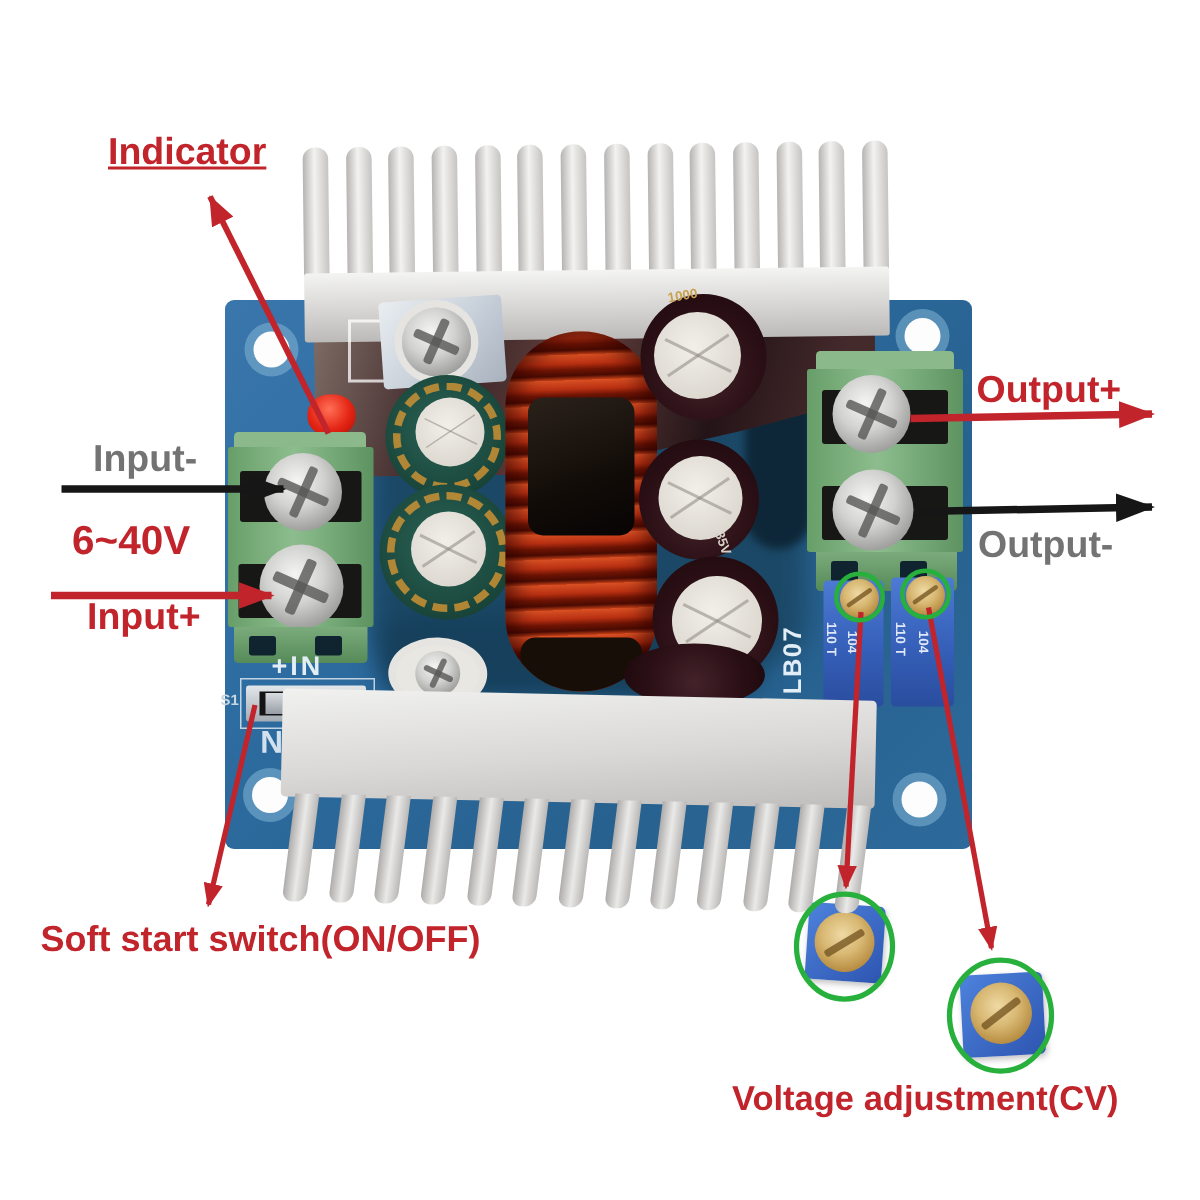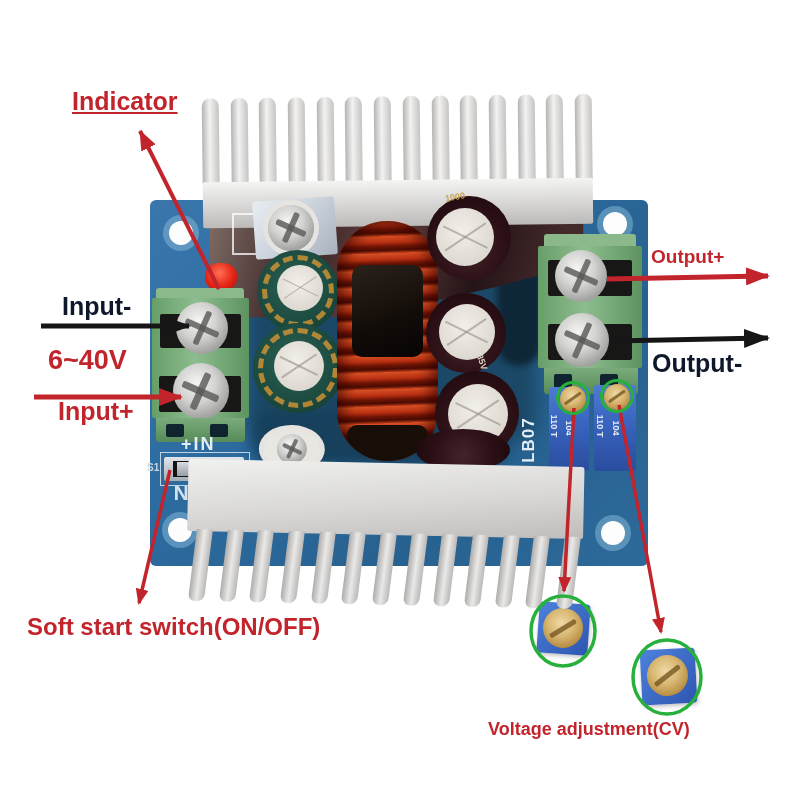--- a/index.html
+++ b/index.html
@@ -2,21 +2,21 @@
 <html><head>
 <meta charset="utf-8">
 <style>
   html,body{margin:0;padding:0;background:#fff;}
   #canvas{position:relative;width:800px;height:800px;background:#ffffff;overflow:hidden;
           font-family:"Liberation Sans",sans-serif;}
   .abs{position:absolute;}
   
   .lbl{position:absolute;font-weight:700;white-space:nowrap;z-index:8;letter-spacing:0px;}
   .lbl.red{color:#c2242b;}
-  .lbl.blk{color:#0f172a;}
+  .lbl.blk{color:#737373;}
   
   #board{position:absolute;left:150px;top:200px;width:498px;height:366px;border-radius:6px;
          background:linear-gradient(135deg,#3a76ab 0%,#2e6da2 30%,#27618f 70%,#2d6a9b 100%);z-index:1;}
   .patch{position:absolute;border-radius:24px;z-index:1;}
   .hole{position:absolute;width:24px;height:24px;border-radius:50%;background:#fdfdfd;
         box-shadow:0 0 0 6px rgba(130,180,214,.55);z-index:2;}
   
   .fin{background:linear-gradient(90deg,#b6b4b2 0%,#f2f2f0 45%,#c6c4c2 100%);}
   #hsTop{position:absolute;left:203px;top:96px;width:390px;height:220px;transform:rotate(-0.7deg);z-index:3;}
   #hsTop .fins{position:absolute;left:0;top:0;width:100%;height:86px;display:flex;justify-content:space-between;}
@@ -215,24 +215,24 @@
     <div class="gscrew" style="left:5px;top:5px;width:40px;height:40px;"></div>
   </div>
   <div class="bigpot" style="left:641px;top:649px;width:55px;height:55px;transform:rotate(-3deg);z-index:4;">
     <div class="gscrew" style="left:6px;top:6px;width:41px;height:41px;"></div>
   </div>
 
   <div class="lbl red" style="left:72px;top:87px;font-size:25px;text-decoration:underline;">Indicator</div>
   <div class="lbl blk" style="left:62px;top:292px;font-size:25px;">Input-</div>
   <div class="lbl red" style="left:48px;top:345px;font-size:27px;">6~40V</div>
   <div class="lbl red" style="left:58px;top:397px;font-size:25px;">Input+</div>
-  <div class="lbl red" style="left:651px;top:246px;font-size:19px;">Output+</div>
+  <div class="lbl red" style="left:651px;top:246px;font-size:25px;">Output+</div>
   <div class="lbl blk" style="left:652px;top:349px;font-size:25px;">Output-</div>
   <div class="lbl red" style="left:27px;top:613px;font-size:24px;">Soft start switch(ON/OFF)</div>
-  <div class="lbl red" style="left:488px;top:719px;font-size:18px;">Voltage adjustment(CV)</div>
+  <div class="lbl red" style="left:488px;top:719px;font-size:23px;">Voltage adjustment(CV)</div>
 
   <svg id="overlay" width="800" height="800" viewBox="0 0 800 800">
     <defs>
       <marker id="mRed" markerUnits="userSpaceOnUse" markerWidth="20" markerHeight="16" refX="19" refY="8" orient="auto">
         <path d="M0,0 L20,8 L0,16 Z" fill="#c2242b"></path>
       </marker>
       <marker id="mRedBig" markerUnits="userSpaceOnUse" markerWidth="24" markerHeight="18" refX="22" refY="9" orient="auto">
         <path d="M0,0 L24,9 L0,18 Z" fill="#c2242b"></path>
       </marker>
       <marker id="mRedSmall" markerUnits="userSpaceOnUse" markerWidth="16" markerHeight="13" refX="14" refY="6.5" orient="auto">

